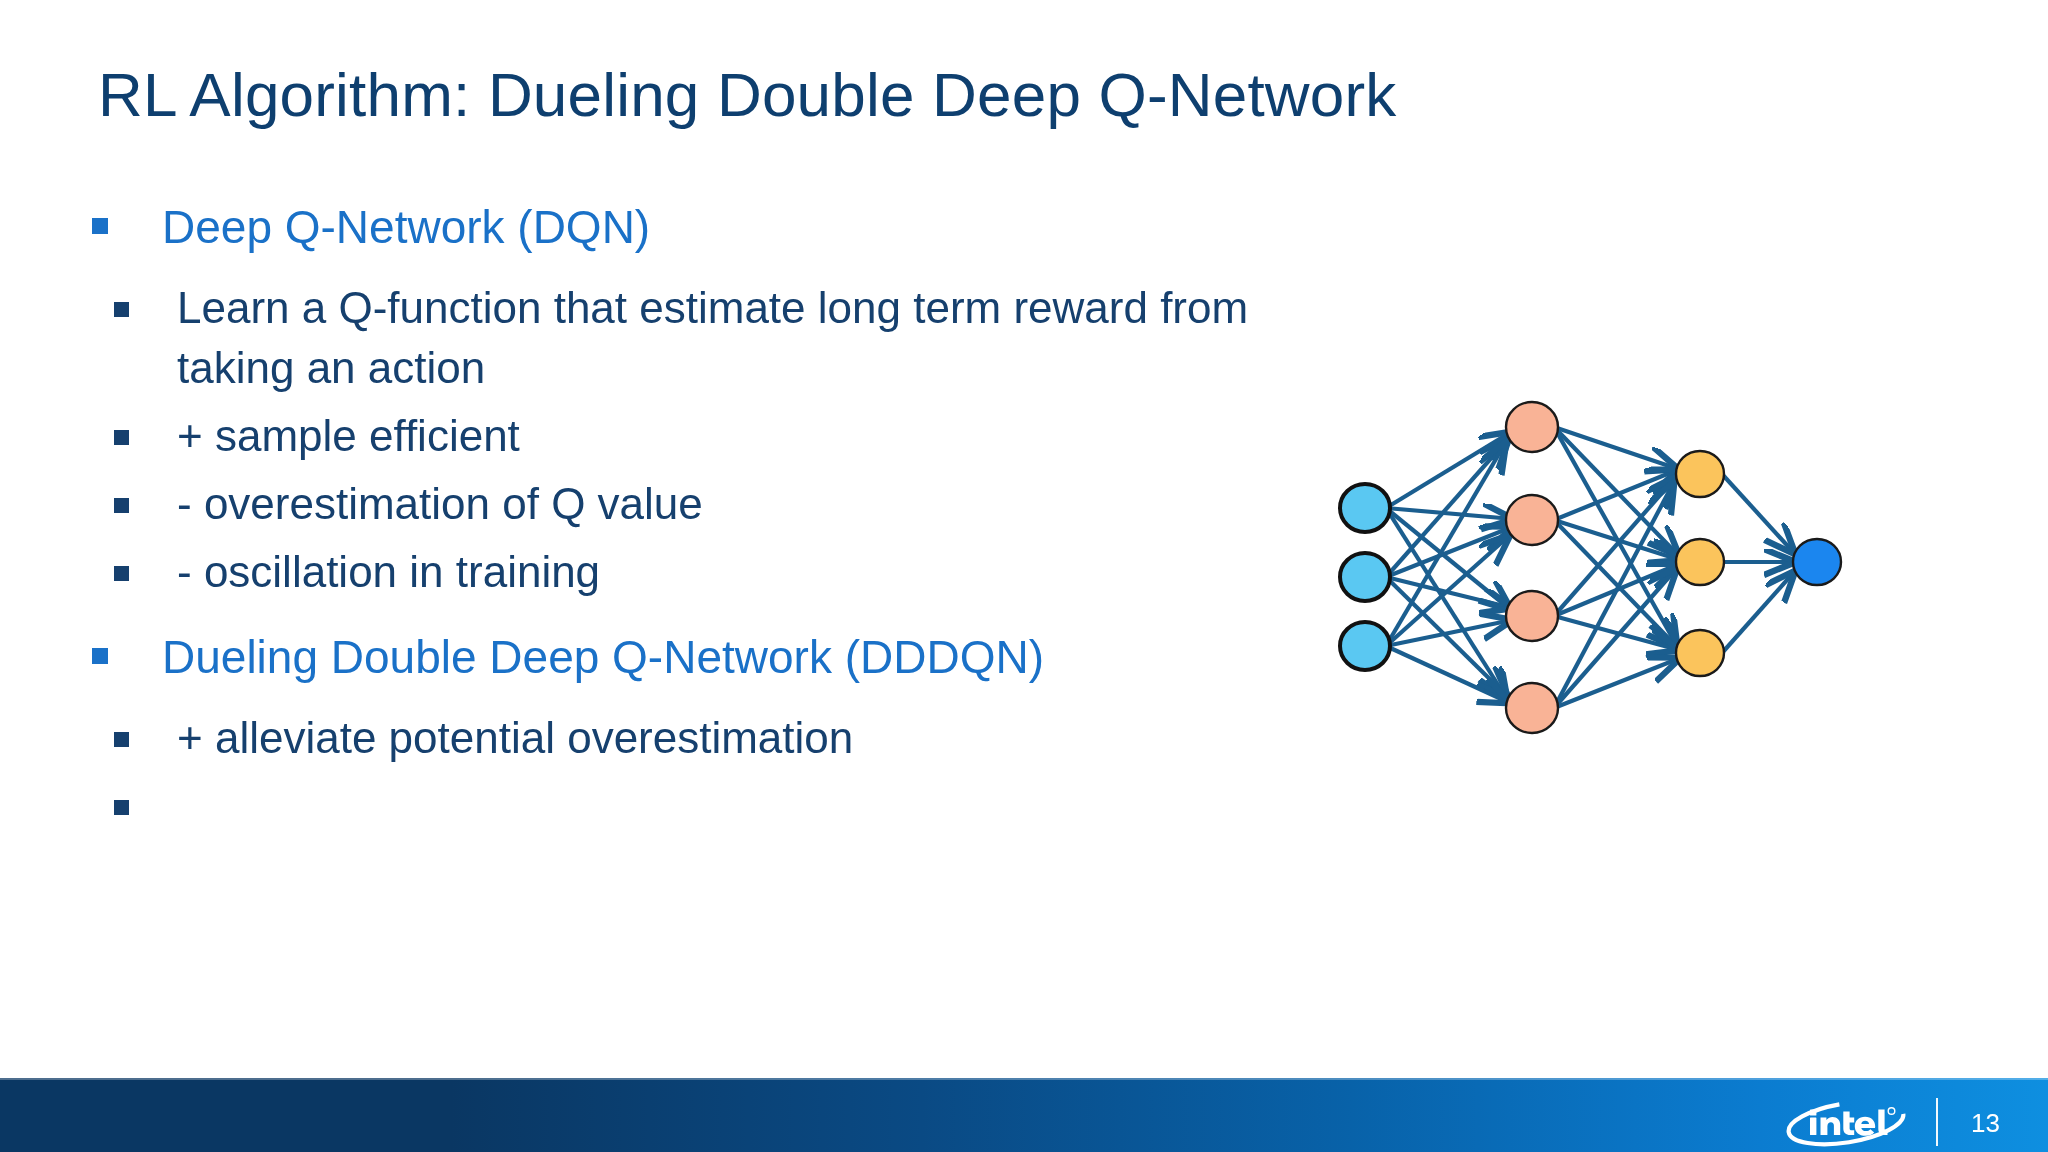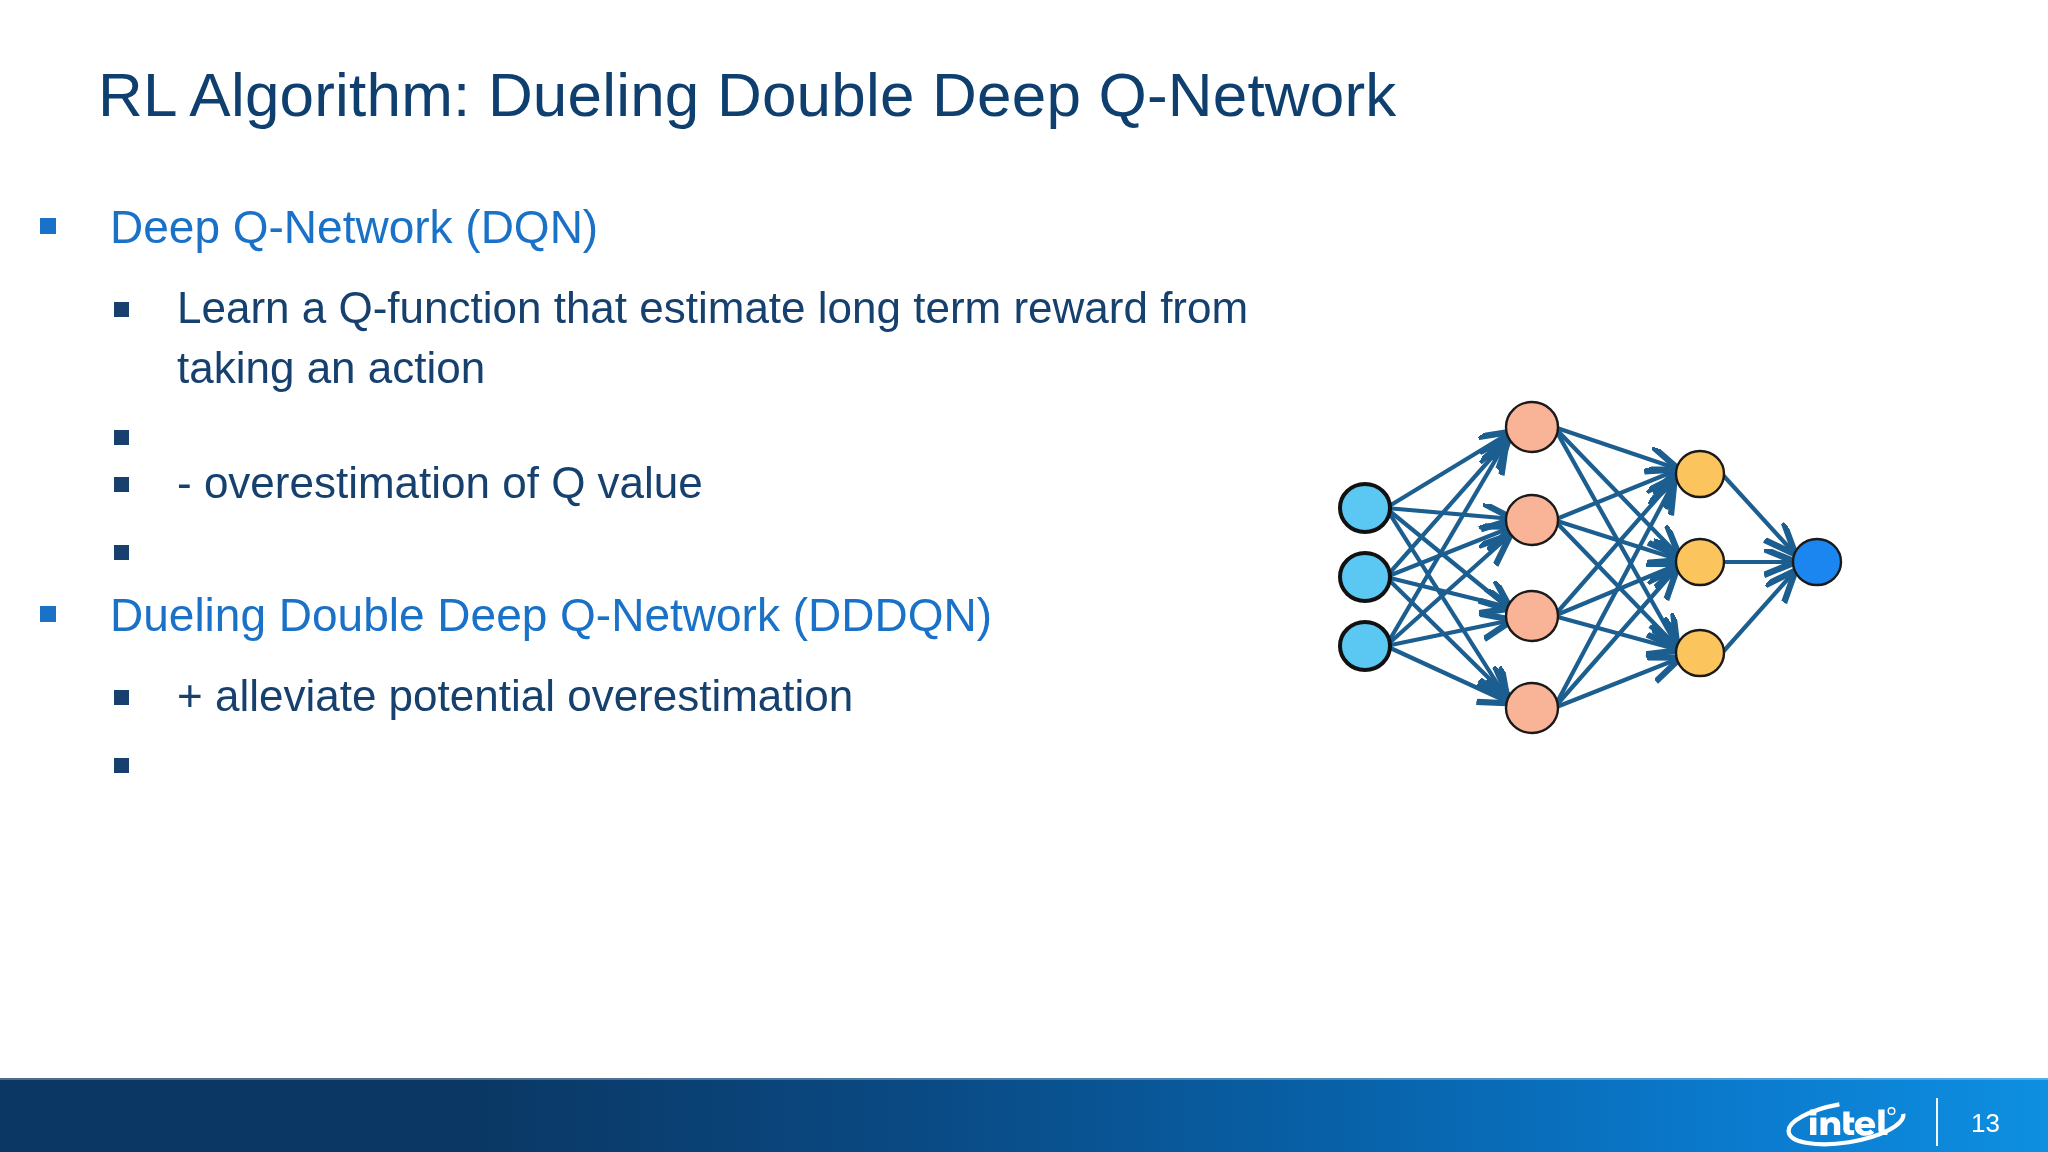--- a/index.html
+++ b/index.html
@@ -47,21 +47,21 @@
     position: relative;
   }
 
   .marker {
     flex: 0 0 auto;
     display: inline-block;
   }
 
   
   .lvl1 {
-    padding-left: 40px;
+    padding-left: 92px;
     margin-bottom: 6px;
   }
   .lvl1 .marker {
     width: 16px;
     height: 16px;
     background: #1a71c8;
     margin-top: 22px;
   }
   .lvl1 .btext {
     margin-left: 54px;
@@ -164,29 +164,31 @@
     <div class="gap-a"></div>
 
     <div class="bullet-row lvl2">
       <span class="marker"></span>
       <span class="btext">Learn a Q-function that estimate long term reward from taking an action</span>
     </div>
 
 
     <div class="bullet-row lvl2">
       <span class="marker"></span>
+      <span class="btext">+ sample efficient</span>
     </div>
 
     <div class="bullet-row lvl2">
       <span class="marker"></span>
       <span class="btext">- overestimation of Q value</span>
     </div>
 
     <div class="bullet-row lvl2">
       <span class="marker"></span>
+      <span class="btext">- oscillation in training</span>
     </div>
 
     <div class="gap-b"></div>
 
     <div class="bullet-row lvl1">
       <span class="marker"></span>
       <span class="btext">Dueling Double Deep Q-Network (DDDQN)</span>
     </div>
 
     <div class="gap-a"></div>

